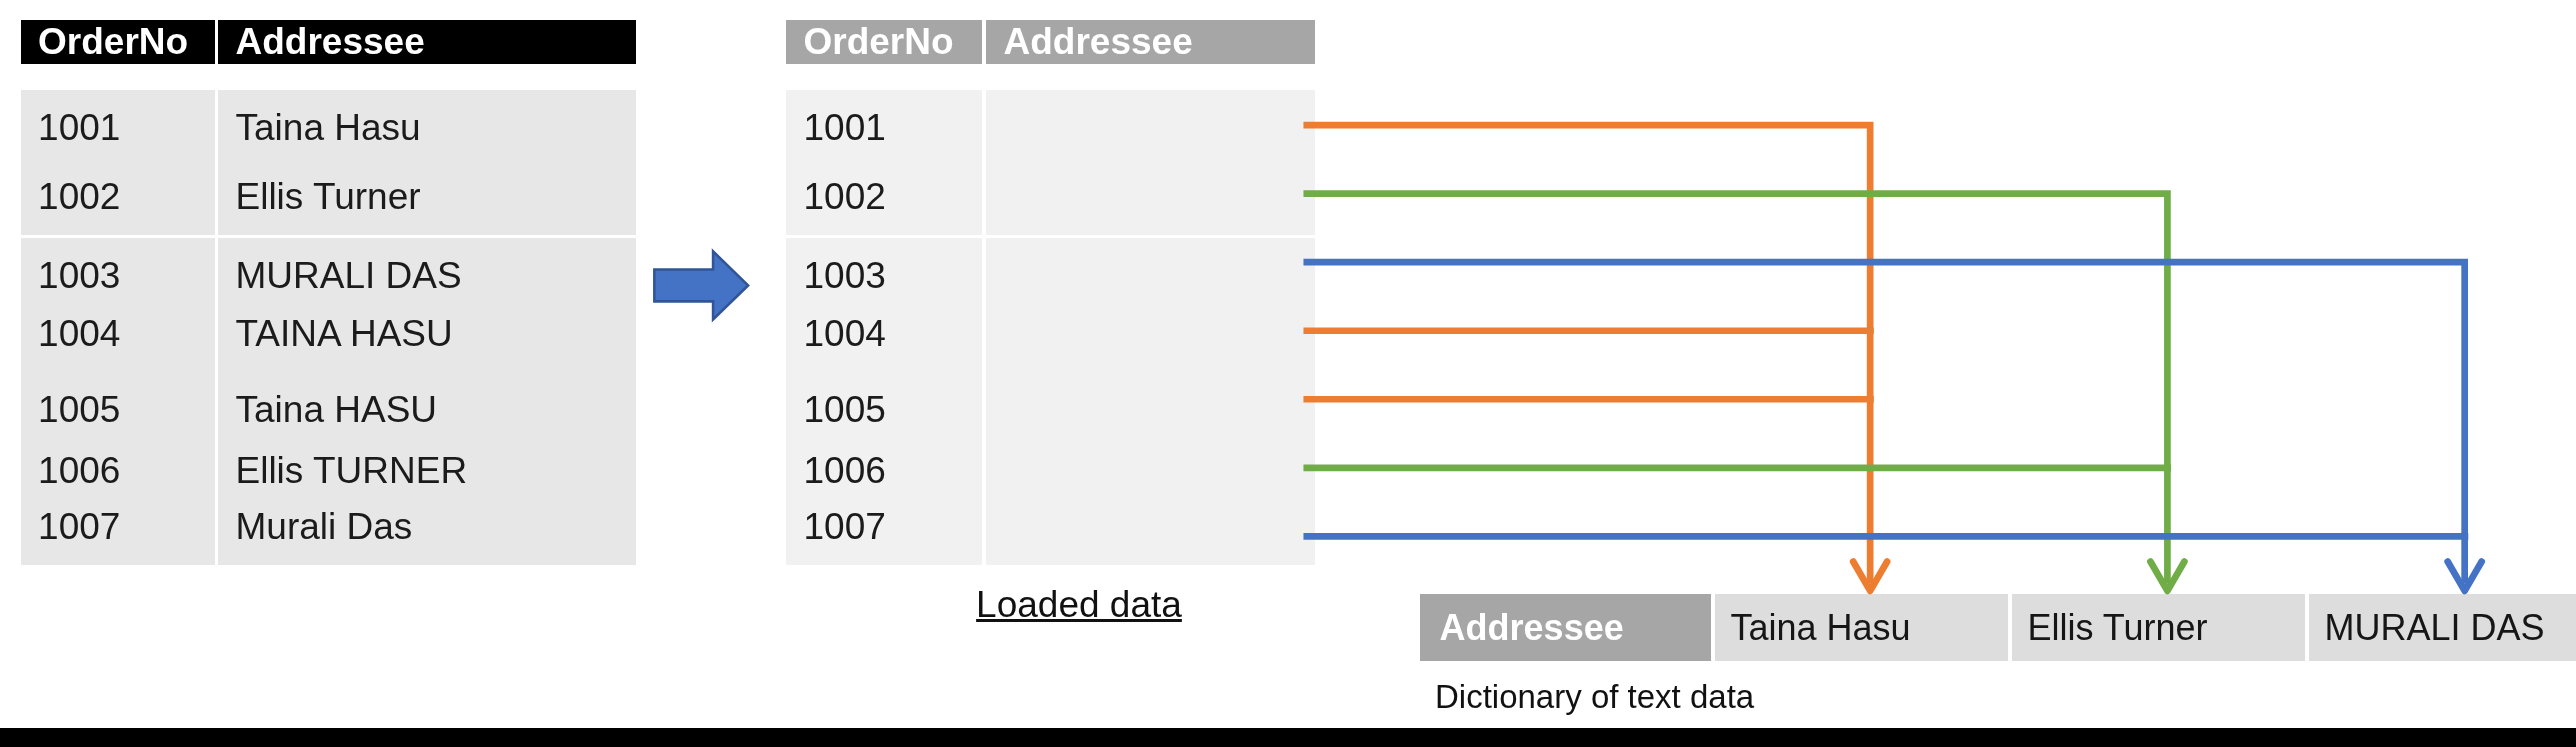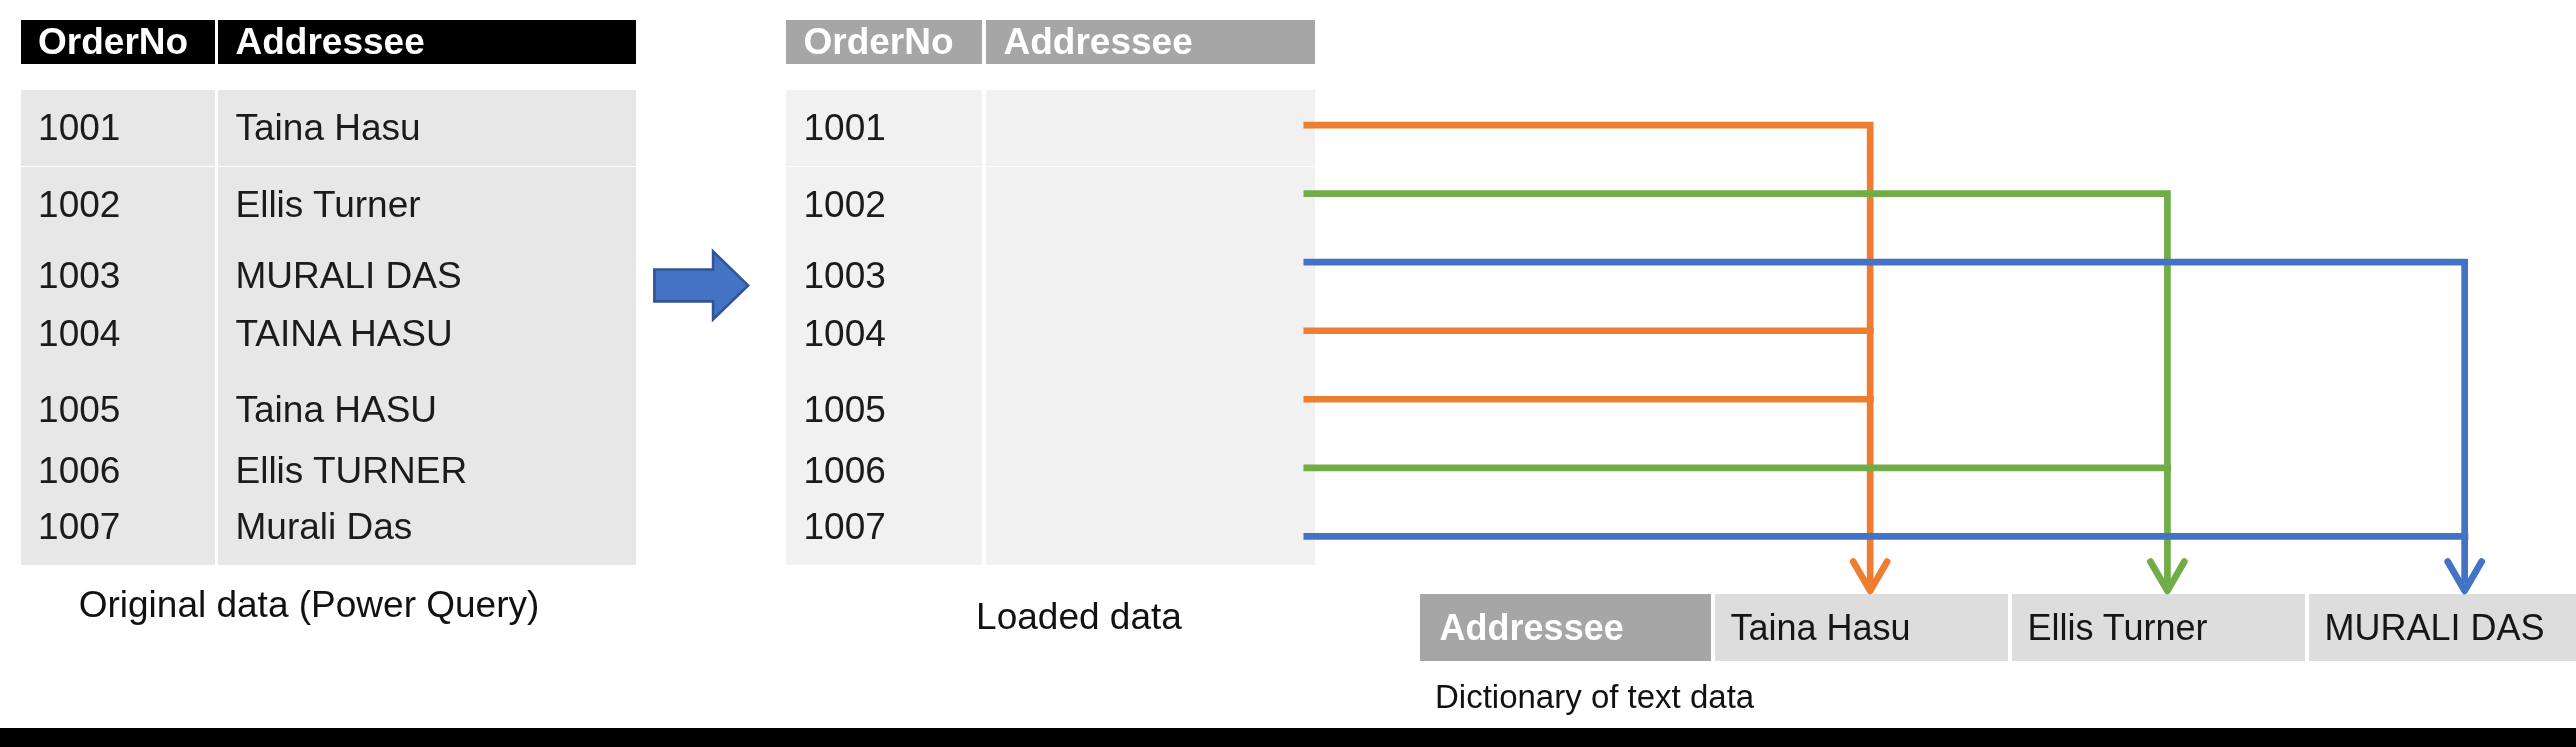--- a/index.html
+++ b/index.html
@@ -14,21 +14,21 @@
   .t1-hdr{background:var(--black_header);}
   .t1-row{background:var(--row_fill_original);}
   .t2-hdr{background:var(--gray_header);}
   .t2-row{background:var(--row_fill_loaded);}
 
   .c1a{left:20.6px;width:194px;}
   .c1b{left:218px;width:418px;}
   .c2a{left:786px;width:196px;}
   .c2b{left:986px;width:329px;}
 
-  .r0{top:90px}.r1{top:167px}.r2{top:238px}.r3{top:296px}
+  .r0{top:90px}.r1{top:159px}.r2{top:238px}.r3{top:296px}
   .r4{top:372px}.r5{top:433px}.r6{top:489px}
 
   .dict-cell{top:594px;height:67px;font-size:36px;padding-left:15.5px;}
   .dict-hdr{background:var(--gray_header);font-weight:bold;color:#fff;padding-left:19.6px;}
   .dict-val{background:var(--dict_fill);color:#161616;}
   .d0{left:1420px;width:291px;}
   .d1{left:1715px;width:293px;}
   .d2{left:2012px;width:293px;}
   .d3{left:2309px;width:293px;}
 
@@ -61,41 +61,40 @@
   <div class="cell row-cell t1-row c1b r2">MURALI DAS</div>
   <div class="cell row-cell t1-row c1a r3">1004</div>
   <div class="cell row-cell t1-row c1b r3">TAINA HASU</div>
   <div class="cell row-cell t1-row c1a r4">1005</div>
   <div class="cell row-cell t1-row c1b r4">Taina HASU</div>
   <div class="cell row-cell t1-row c1a r5">1006</div>
   <div class="cell row-cell t1-row c1b r5">Ellis TURNER</div>
   <div class="cell row-cell t1-row c1a r6">1007</div>
   <div class="cell row-cell t1-row c1b r6">Murali Das</div>
 
-  <div class="caption cap-center" style="left:0px;top:584px;width:618px;">Original data (Power Query)</div>
 
   <div class="cell hdr-cell t2-hdr c2a">OrderNo</div>
   <div class="cell hdr-cell t2-hdr c2b">Addressee</div>
 
   <div class="cell row-cell t2-row c2a r0">1001</div>
   <div class="cell row-cell t2-row c2b r0"></div>
   <div class="cell row-cell t2-row c2a r1">1002</div>
   <div class="cell row-cell t2-row c2b r1"></div>
   <div class="cell row-cell t2-row c2a r2">1003</div>
   <div class="cell row-cell t2-row c2b r2"></div>
   <div class="cell row-cell t2-row c2a r3">1004</div>
   <div class="cell row-cell t2-row c2b r3"></div>
   <div class="cell row-cell t2-row c2a r4">1005</div>
   <div class="cell row-cell t2-row c2b r4"></div>
   <div class="cell row-cell t2-row c2a r5">1006</div>
   <div class="cell row-cell t2-row c2b r5"></div>
   <div class="cell row-cell t2-row c2a r6">1007</div>
   <div class="cell row-cell t2-row c2b r6"></div>
 
-  <div class="caption cap-center" style="left:793px;top:596px;width:572px;">Loaded data</div>
+  <div class="caption cap-center" style="left:793px;top:584px;width:572px;text-decoration:underline;">Loaded data</div>
 
   <div class="cell dict-cell dict-hdr d0">Addressee</div>
   <div class="cell dict-cell dict-val d1">Taina Hasu</div>
   <div class="cell dict-cell dict-val d2">Ellis Turner</div>
   <div class="cell dict-cell dict-val d3">MURALI DAS</div>
 
   <div class="caption" style="left:1435px;top:676px;font-size:33px;">Dictionary of text data</div>
 
   <svg id="connector-layer" width="2626" height="747" viewBox="0 0 5097 1450" xmlns="http://www.w3.org/2000/svg">
 

